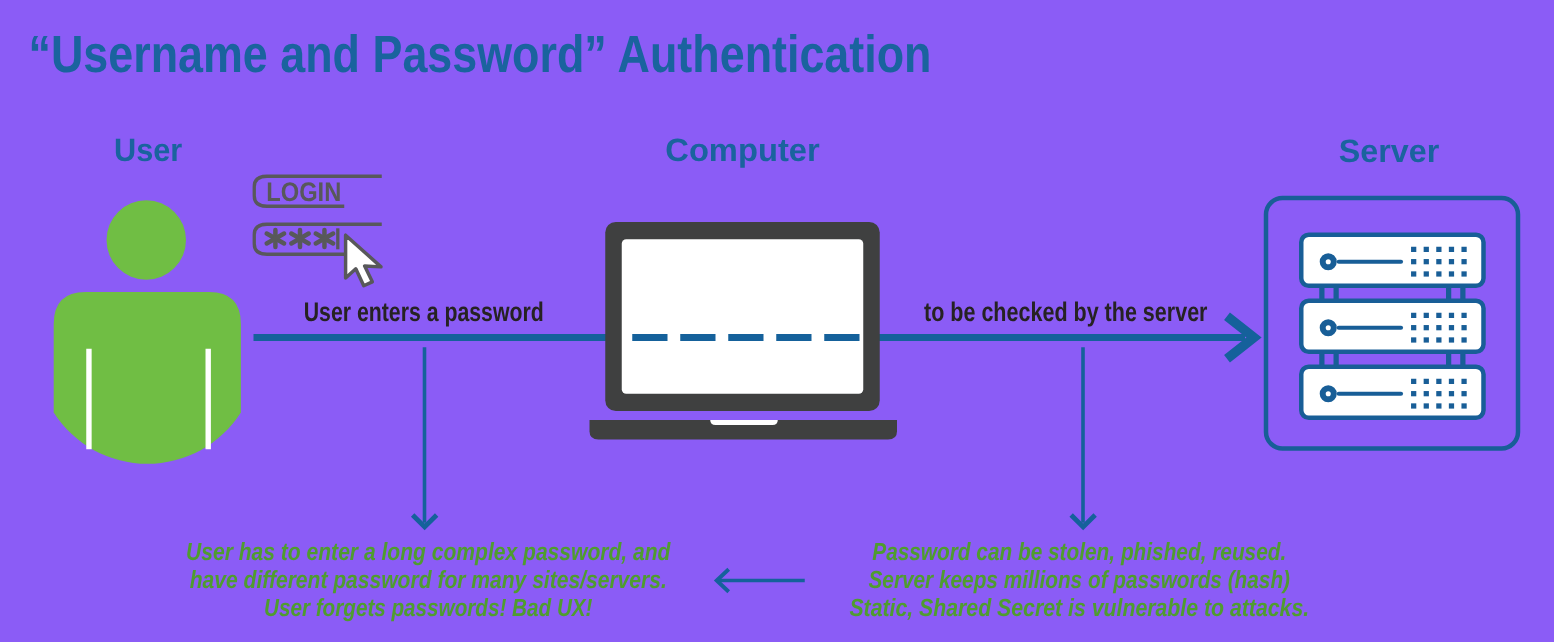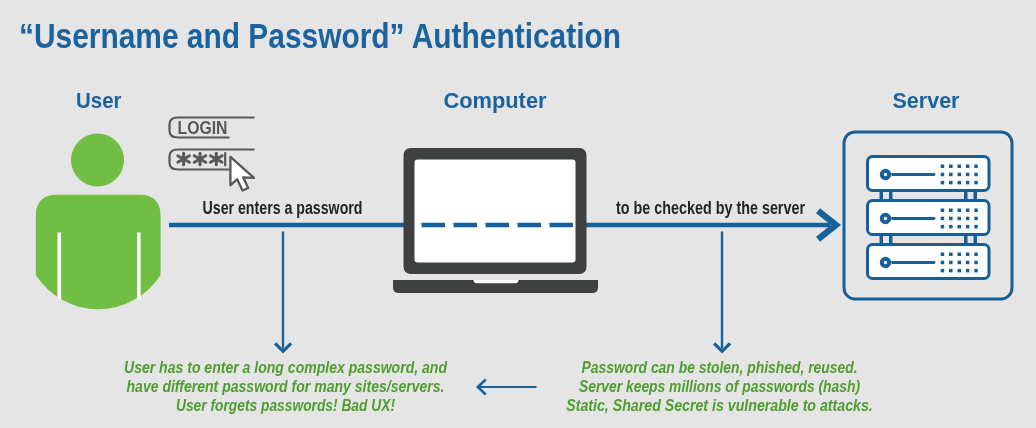--- a/index.html
+++ b/index.html
@@ -1,16 +1,16 @@
 <!DOCTYPE html>
 <html><head>
 <meta charset="utf-8">
 <style>
   html,body{margin:0;padding:0;background:#ffffff;}
-  .page{width:1036px;height:428px;position:relative;background:#e5e5e5;overflow:hidden;
+  .page{width:1036px;height:428px;position:relative;background:#8b5cf6;overflow:hidden;
         font-family:"Liberation Sans", sans-serif;}
 </style>
 </head>
 <body>
 <div class="page">
 <svg width="1036" height="428" viewBox="0 0 1036 428">
 
   <text x="19" y="48" font-family="Liberation Sans, sans-serif" font-size="35" font-weight="bold" fill="#1a639e" textLength="602" lengthAdjust="spacingAndGlyphs">“Username and Password” Authentication</text>
 
   <text x="76" y="107.5" font-family="Liberation Sans, sans-serif" font-size="21.5" font-weight="bold" fill="#1a639e" textLength="45.5" lengthAdjust="spacingAndGlyphs">User</text>

